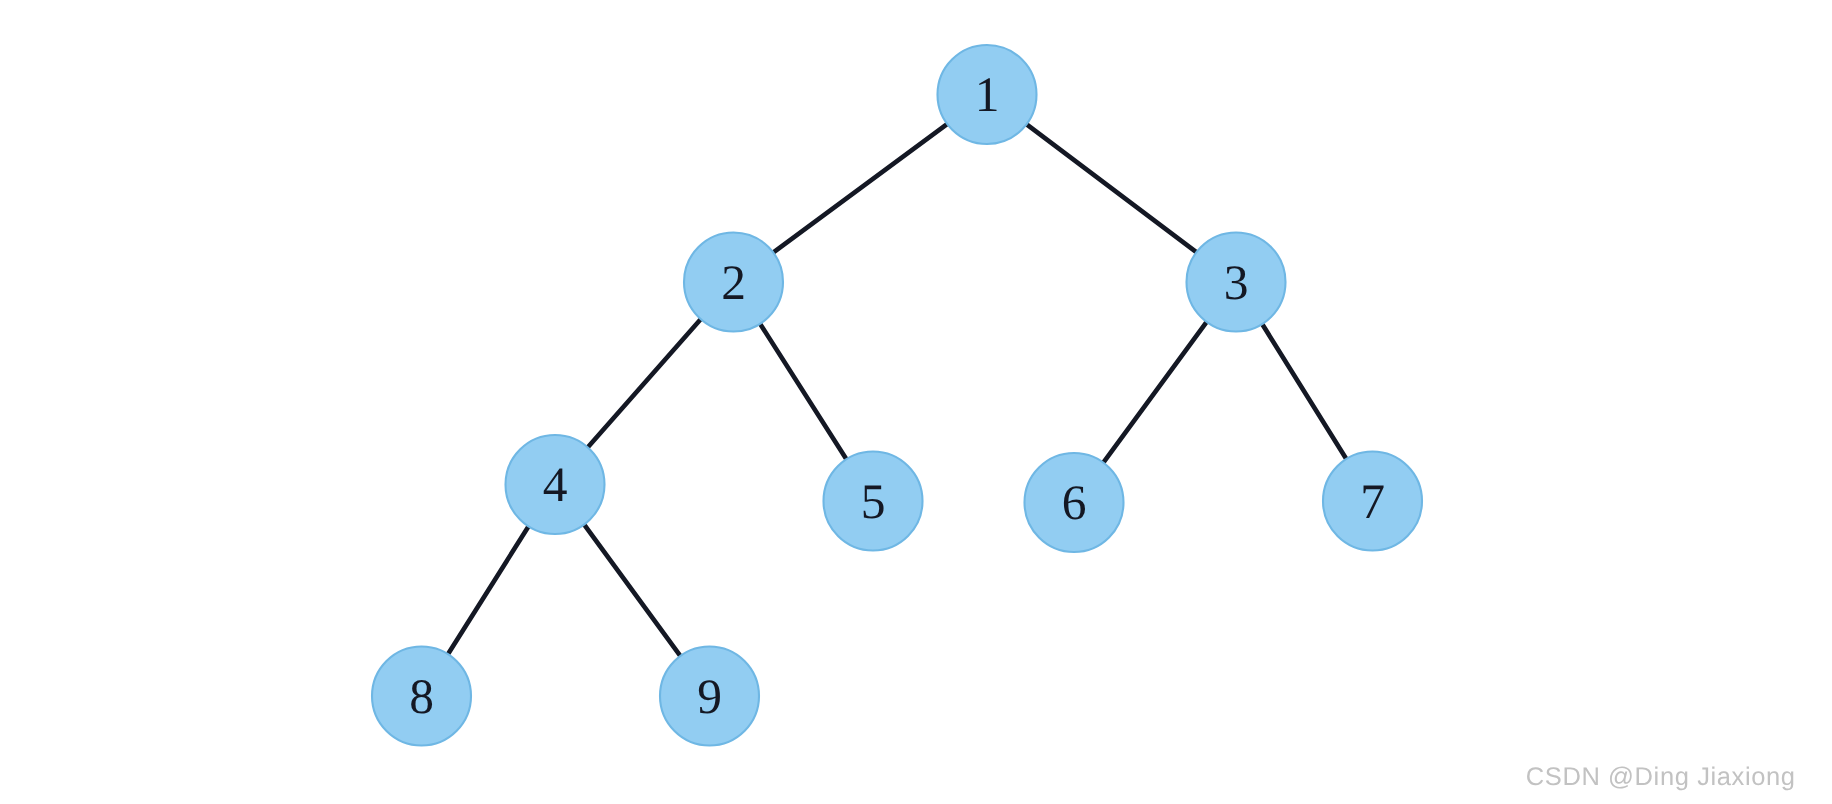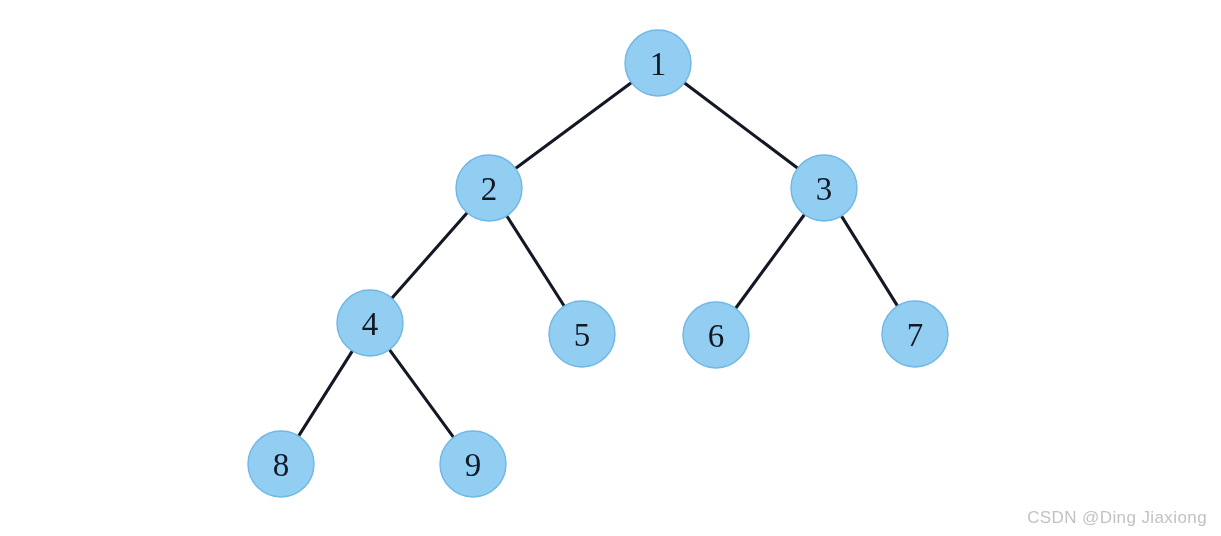--- a/index.html
+++ b/index.html
@@ -38,21 +38,21 @@
   .node-label {
     font-family: "Liberation Serif", "DejaVu Serif", serif;
     font-size: 33px;
     fill: #141824;
     text-anchor: middle;
     dominant-baseline: central;
     pointer-events: none;
   }
   #watermark {
     position: absolute;
-    right: 14px;
+    right: 24px;
     bottom: 8px;
     font-family: "Liberation Sans", sans-serif;
     font-size: 17px;
     color: #c2c2c2;
     letter-spacing: 0.4px;
     white-space: nowrap;
   }
 </style>
 </head>
 <body>

